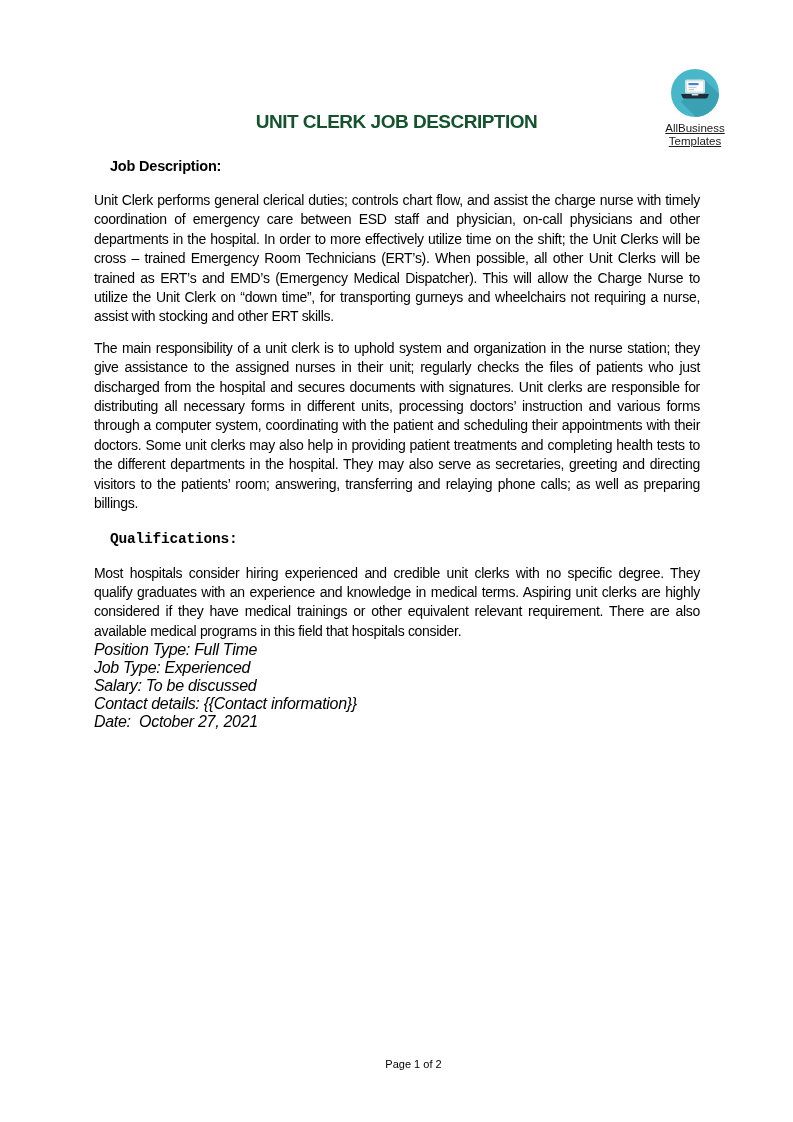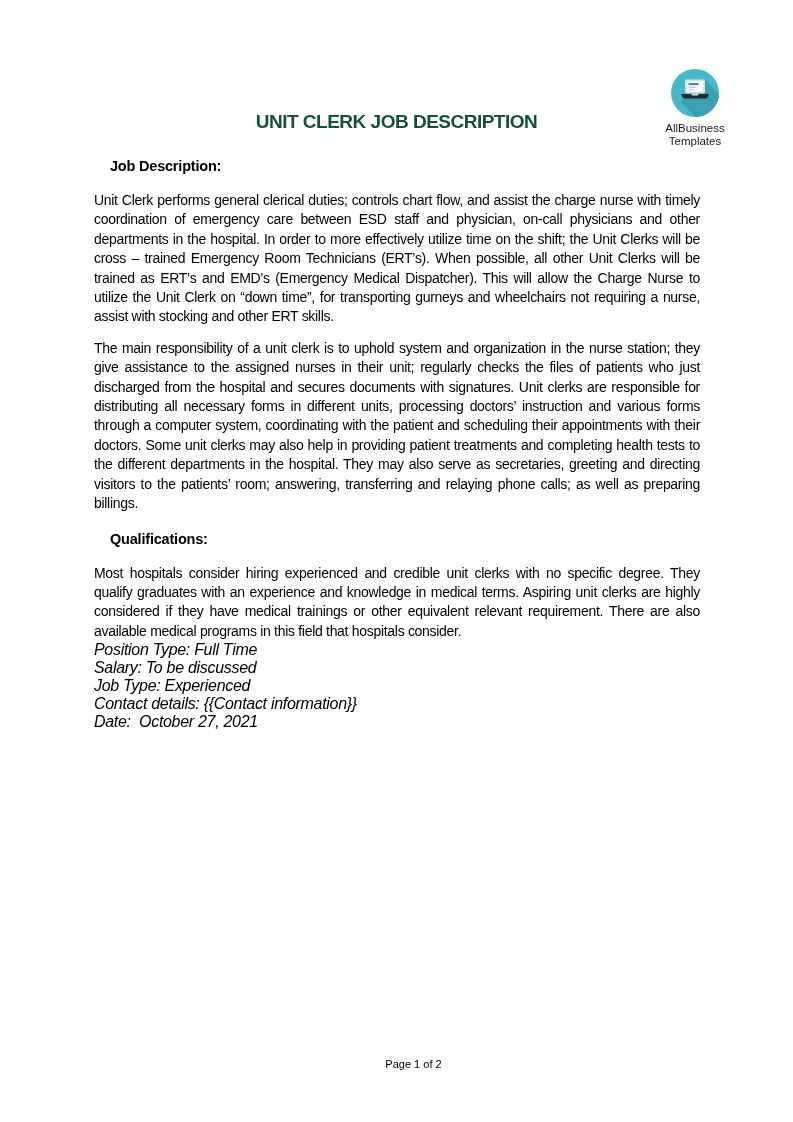--- a/index.html
+++ b/index.html
@@ -31,36 +31,36 @@
     width: 86px;
     text-align: center;
   }
   .logo svg { display: block; margin: 0 auto; }
   .logo-text {
     margin-top: 4px;
     font-size: 11.5px;
     line-height: 13px;
     color: #1a1a1a;
   }
-  .logo-text span { display: block; }
+  .logo-text span { display: block; text-decoration: underline; }
   .content {
     position: absolute;
     left: 94px;
     top: 141px;
     width: 606px;
   }
   .content h2 {
     margin: 16px;
     font-size: 14.5px;
     line-height: 18px;
     font-weight: bold;
     letter-spacing: -0.2px;
   }
   .section-gap-1 { margin-top: 40px; }
-  .section-gap-2 { margin-top: 28px; }
+  .section-gap-2 { margin-top: 28px; font-family: Liberation Mono, monospace; }
   .section-gap-3 { margin-top: 38px; }
   .para {
     margin: 12px 0 0 0;
     font-size: 14px;
     line-height: 19.4px;
     letter-spacing: -0.3px;
     text-align: justify;
   }
   .req {
     margin: 0 0 0 0;
@@ -115,21 +115,21 @@
   <div class="content">
     <h2>Job Description:</h2>
     <p class="para">Unit Clerk performs general clerical duties; controls chart flow, and assist the charge nurse with timely coordination of emergency care between ESD staff and physician, on-call physicians and other departments in the hospital. In order to more effectively utilize time on the shift; the Unit Clerks will be cross – trained Emergency Room Technicians (ERT’s). When possible, all other Unit Clerks will be trained as ERT’s and EMD’s (Emergency Medical Dispatcher). This will allow the Charge Nurse to utilize the Unit Clerk on “down time”, for transporting gurneys and wheelchairs not requiring a nurse, assist with stocking and other ERT skills.</p>
 
     <p class="para">The main responsibility of a unit clerk is to uphold system and organization in the nurse station; they give assistance to the assigned nurses in their unit; regularly checks the files of patients who just discharged from the hospital and secures documents with signatures. Unit clerks are responsible for distributing all necessary forms in different units, processing doctors’ instruction and various forms through a computer system, coordinating with the patient and scheduling their appointments with their doctors. Some unit clerks may also help in providing patient treatments and completing health tests to the different departments in the hospital. They may also serve as secretaries, greeting and directing visitors to the patients’ room; answering, transferring and relaying phone calls; as well as preparing billings.</p>
 
     <h2 class="section-gap-2">Qualifications:</h2>
     <p class="para">Most hospitals consider hiring experienced and credible unit clerks with no specific degree. They qualify graduates with an experience and knowledge in medical terms. Aspiring unit clerks are highly considered if they have medical trainings or other equivalent relevant requirement. There are also available medical programs in this field that hospitals consider.</p>
 
     <p class="req">Position Type: Full Time</p>
+    <p class="req">Job Type: Experienced</p>
     <p class="req">Salary: To be discussed</p>
-    <p class="req">Job Type: Experienced</p>
     <p class="req">Contact details: {{Contact information}}</p>
     <p class="req">Date:  October 27, 2021</p>
   </div>
 
   <div class="footer">Page 1 of 2</div>
 
 </div>
 
 </body></html>

